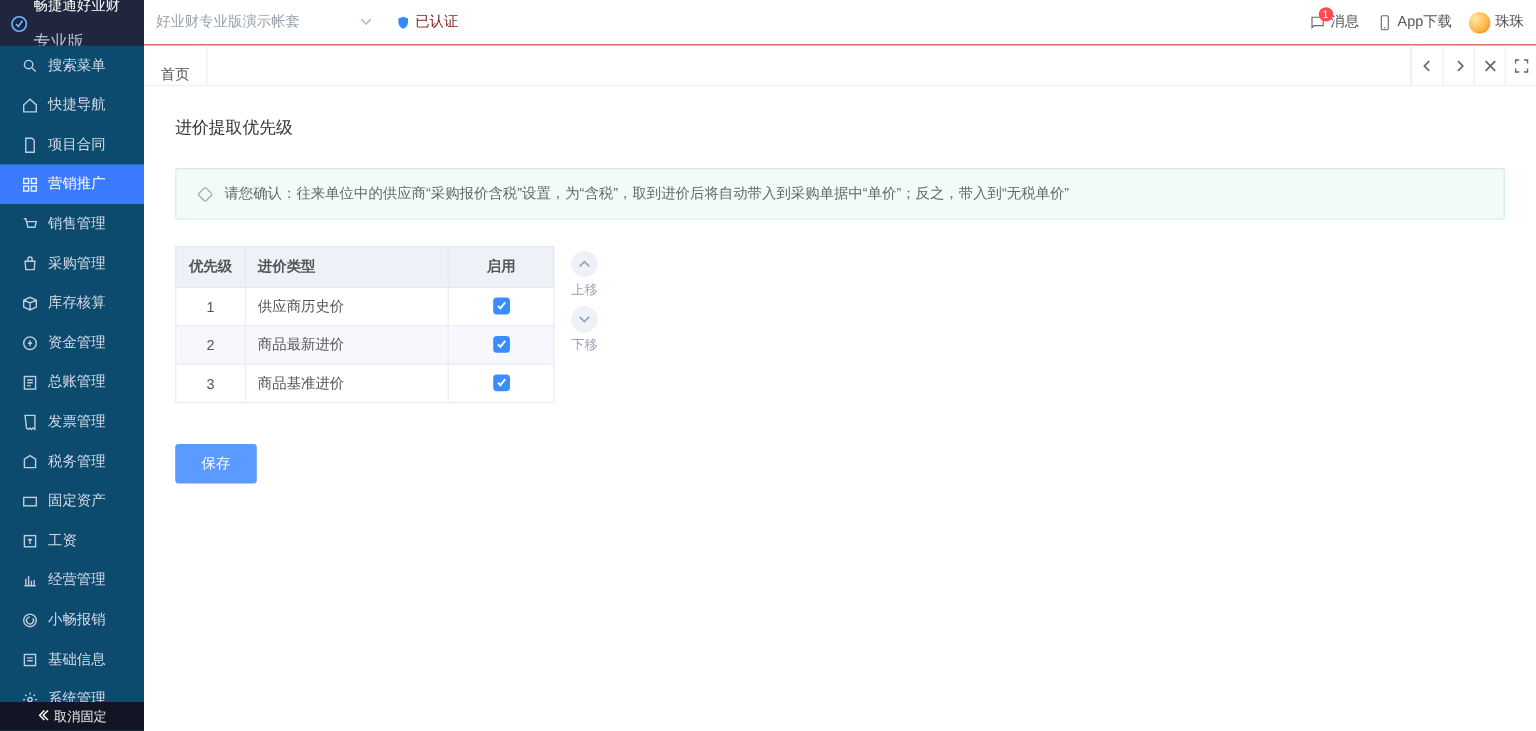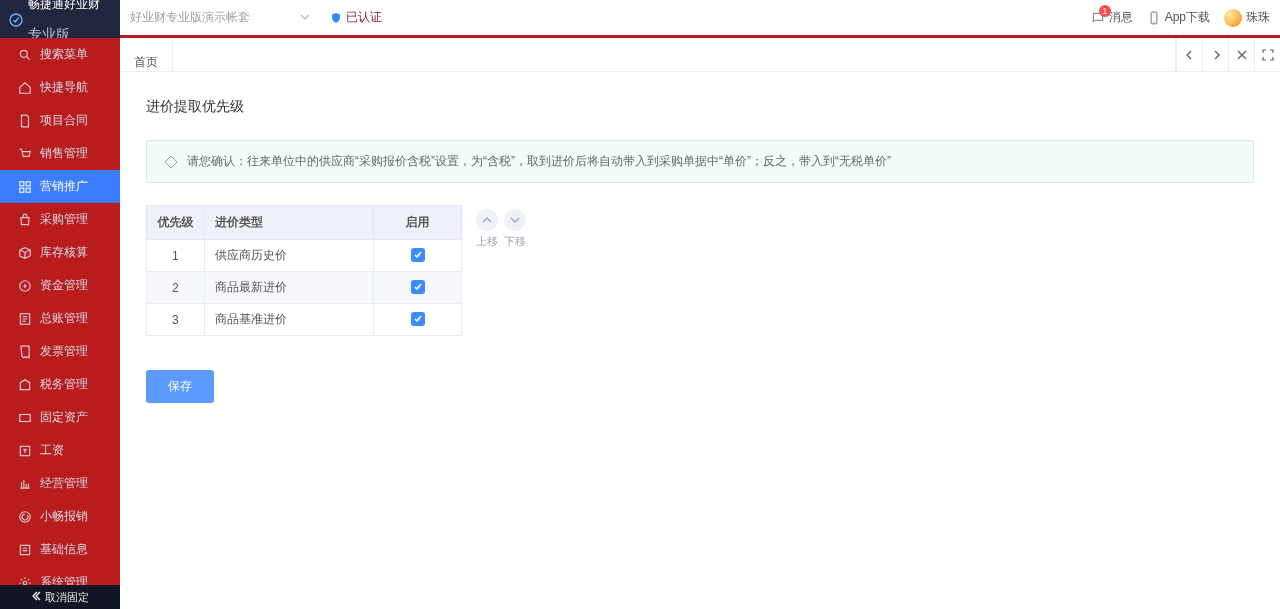--- a/index.html
+++ b/index.html
@@ -3,28 +3,28 @@
 <meta charset="utf-8">
 <style>
   * { box-sizing: border-box; margin: 0; padding: 0; }
   html, body { width: 1280px; height: 609px; font-family: "Microsoft YaHei","PingFang SC",Arial,sans-serif; font-size: 12px; color: #333; background: #fff; overflow: hidden; }
   
   .logo-bar { position: absolute; left: 0; top: 0; width: 120px; height: 40px; background: #1f263d; color: #fff; display: flex; align-items: center; padding-left: 8px; }
   .logo-text { font-size: 12px; line-height: 14px; }
   .logo-sub  { font-size: 14px; color: #b8c0d8; margin-top: 15px;}
   .logo-icon { width: 16px; height: 16px; margin-right: 4px; }
   
-  .sidebar { position: absolute; left: 0; top: 38px; width: 120px; bottom: 0; background: #b91c1c; color: #d5dbe8; overflow: hidden; }
+  .sidebar { position: absolute; left: 0; top: 38px; width: 120px; bottom: 0; background: #0c4a6e; color: #d5dbe8; overflow: hidden; }
   .side-item { height: 33px; display: flex; align-items: center; padding-left: 18px; cursor: pointer; font-size: 12px; }
   .side-item.active { background: #3b7bff; color: #fff; }
   .side-icon { width: 14px; height: 14px; margin-right: 8px; display: flex; align-items: center; justify-content: center; opacity: 0.9;}
   .pin-bar { position: absolute; left: 0; bottom: 0; width: 120px; height: 24px; background: #121624; color: #eaeaea; display: flex; align-items: center; justify-content: center; font-size: 11px; cursor: pointer; }
   .pin-bar .arrow { margin-right: 4px; }
   
-  .top-header { position: absolute; left: 120px; right: 0; top: 0; height: 38px; border-bottom: 3px solid #b91c1c; display: flex; align-items: center; padding: 0 10px; background: #fff;}
+  .top-header { position: absolute; left: 120px; right: 0; top: 0; height: 38px; border-bottom: 1px solid #b91c1c; display: flex; align-items: center; padding: 0 10px; background: #fff;}
   .org-sel { color: #9aa1ad; display: flex; align-items: center; width: 180px; cursor: pointer;}
   .org-sel .chev { margin-left: auto; color:#c5cad1;}
   .verified { color: #7f1d1d; margin-left: 20px; display: flex; align-items: center; }
   .shield-icon { width: 12px; height: 12px; margin-right: 4px;}
   .hdr-right { margin-left: auto; display: flex; align-items: center; gap: 14px; color:#555;}
   .hdr-right .item { display: flex; align-items: center; cursor: pointer; font-size: 12px;}
   .hdr-right .ico { width: 14px; height: 14px; margin-right: 4px; position: relative;}
   .badge { position: absolute; top: -6px; right: -6px; width: 12px; height: 12px; border-radius: 50%; background:#ff4d4f; color:#fff; font-size:9px; display:flex;align-items:center;justify-content:center;}
   .avatar { width: 18px; height: 18px; border-radius: 50%; background: radial-gradient(circle at 30% 30%, #ffe9a8, #ffb347 60%, #e07b00); margin-right:4px;}
   
@@ -41,21 +41,21 @@
   .notice { border:1px solid #cfeede; background:#f3fbf7; color:#5f6b67; padding:12px 18px; display:flex; align-items:center; font-size:12px; margin-bottom:22px; border-radius:2px;}
   .notice .dia-icon { width:12px;height:12px;margin-right:10px; color:#98adad;}
   
   .tbl-wrap { display:flex; align-items:flex-start;}
   table.pri { border-collapse:collapse; width:316px; font-size:12px;}
   table.pri th { background:#eef1f8; color:#555; font-weight:600; padding:8px 10px; border:1px solid #e3e7f0; text-align:left;}
   table.pri th.c, table.pri td.c { text-align:center;}
   table.pri td { padding:7px 10px; border:1px solid #e9ecf3; color:#555;}
   table.pri tr.alt td { background:#f6f8fc;}
   .chk { width:14px;height:14px;border-radius:3px;background:#3b8cff; display:inline-flex;align-items:center;justify-content:center;color:#fff;}
-  .move-col { margin-left:14px; display:flex; flex-direction:row; align-items:center; gap:6px; padding-top:4px;}
+  .move-col { margin-left:14px; display:flex; flex-direction:column; align-items:center; gap:6px; padding-top:4px;}
   .move-btn-wrap { display:flex; flex-direction:column; align-items:center;}
   .move-btn { width:22px;height:22px;border-radius:50%;background:#eef1f8;display:flex;align-items:center;justify-content:center;color:#9aa3b5;cursor:pointer;}
   .move-lbl { font-size:11px;color:#9aa3b5;margin-top:3px;}
   .save-btn { margin-top:34px; background:#5b9bff;color:#fff;border:none;padding:8px 22px;border-radius:3px;font-size:12px;cursor:pointer;}
 </style>
 </head>
 <body>
 
 <div class="logo-bar">
   <span class="logo-icon">
@@ -90,38 +90,38 @@
         <span>快捷导航</span>
       </div>
       <div class="side-item">
         <span class="side-icon">
           <svg width="14" height="14" viewBox="0 0 24 24">
             <path d="M6 2h9l3 3v17H6z" fill="none" stroke="currentColor" stroke-width="2"></path>
           </svg>
         </span>
         <span>项目合同</span>
       </div>
-      <div class="side-item">
-        <span class="side-icon">
-          <svg width="14" height="14" viewBox="0 0 24 24">
-            <path d="M3 4h3l3 12h10l2-8H7" fill="none" stroke="currentColor" stroke-width="2"></path>
-          </svg>
-        </span>
-        <span>销售管理</span>
-      </div>
       <div class="side-item active">
         <span class="side-icon">
           <svg width="14" height="14" viewBox="0 0 24 24">
             <rect x="3" y="3" width="7" height="7" fill="none" stroke="currentColor" stroke-width="2"></rect>
             <rect x="14" y="3" width="7" height="7" fill="none" stroke="currentColor" stroke-width="2"></rect>
             <rect x="3" y="14" width="7" height="7" fill="none" stroke="currentColor" stroke-width="2"></rect>
             <rect x="14" y="14" width="7" height="7" fill="none" stroke="currentColor" stroke-width="2"></rect>
           </svg>
         </span>
         <span>营销推广</span>
+      </div>
+      <div class="side-item">
+        <span class="side-icon">
+          <svg width="14" height="14" viewBox="0 0 24 24">
+            <path d="M3 4h3l3 12h10l2-8H7" fill="none" stroke="currentColor" stroke-width="2"></path>
+          </svg>
+        </span>
+        <span>销售管理</span>
       </div>
       <div class="side-item">
         <span class="side-icon">
           <svg width="14" height="14" viewBox="0 0 24 24">
             <path d="M5 8h14l-1 12H6z M9 8V5a3 3 0 016 0v3" fill="none" stroke="currentColor" stroke-width="2"></path>
           </svg>
         </span>
         <span>采购管理</span>
       </div>
       <div class="side-item">

